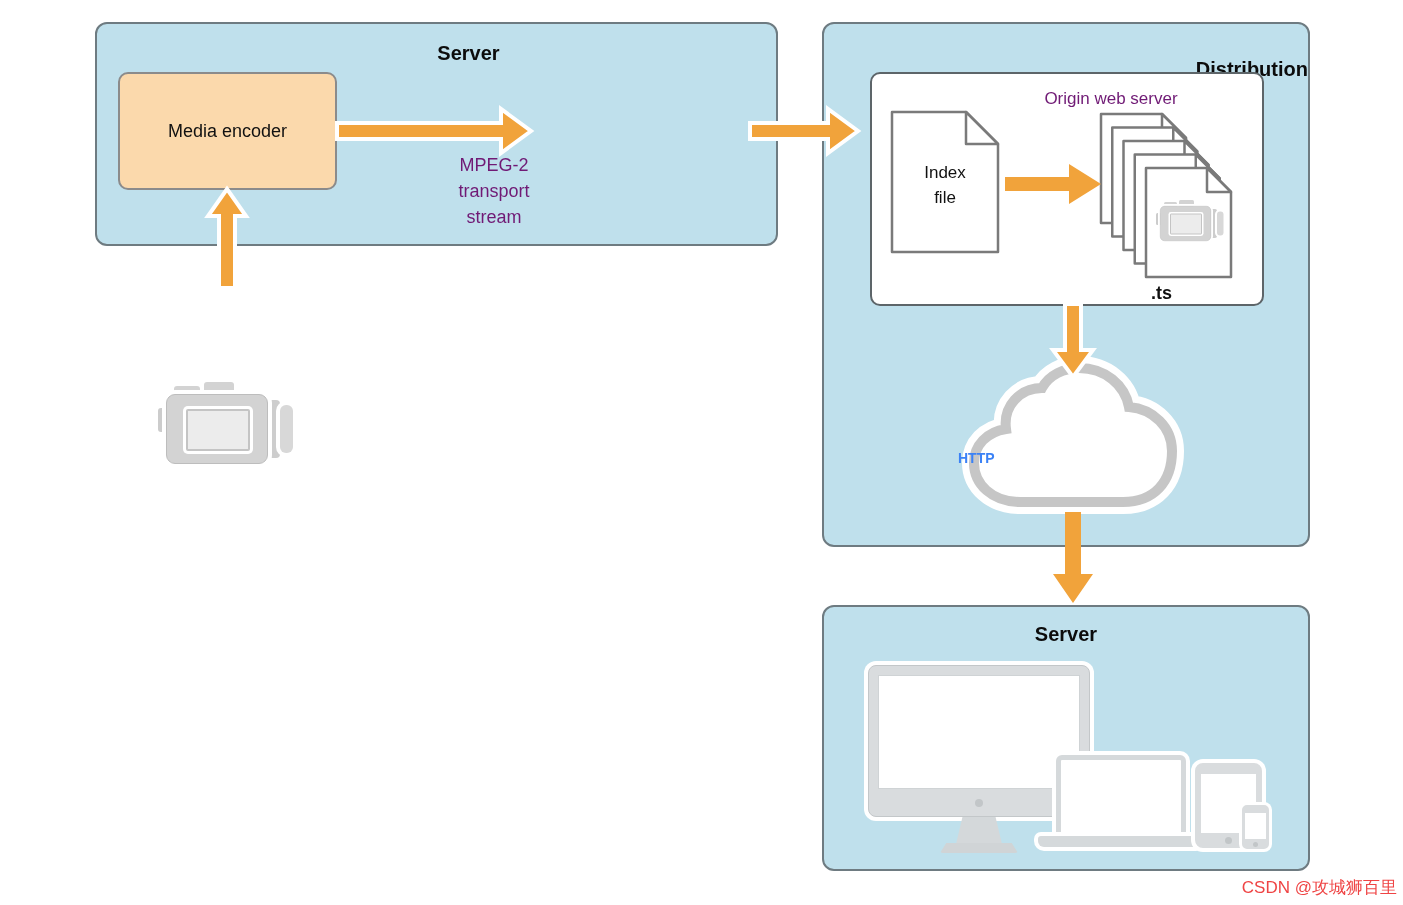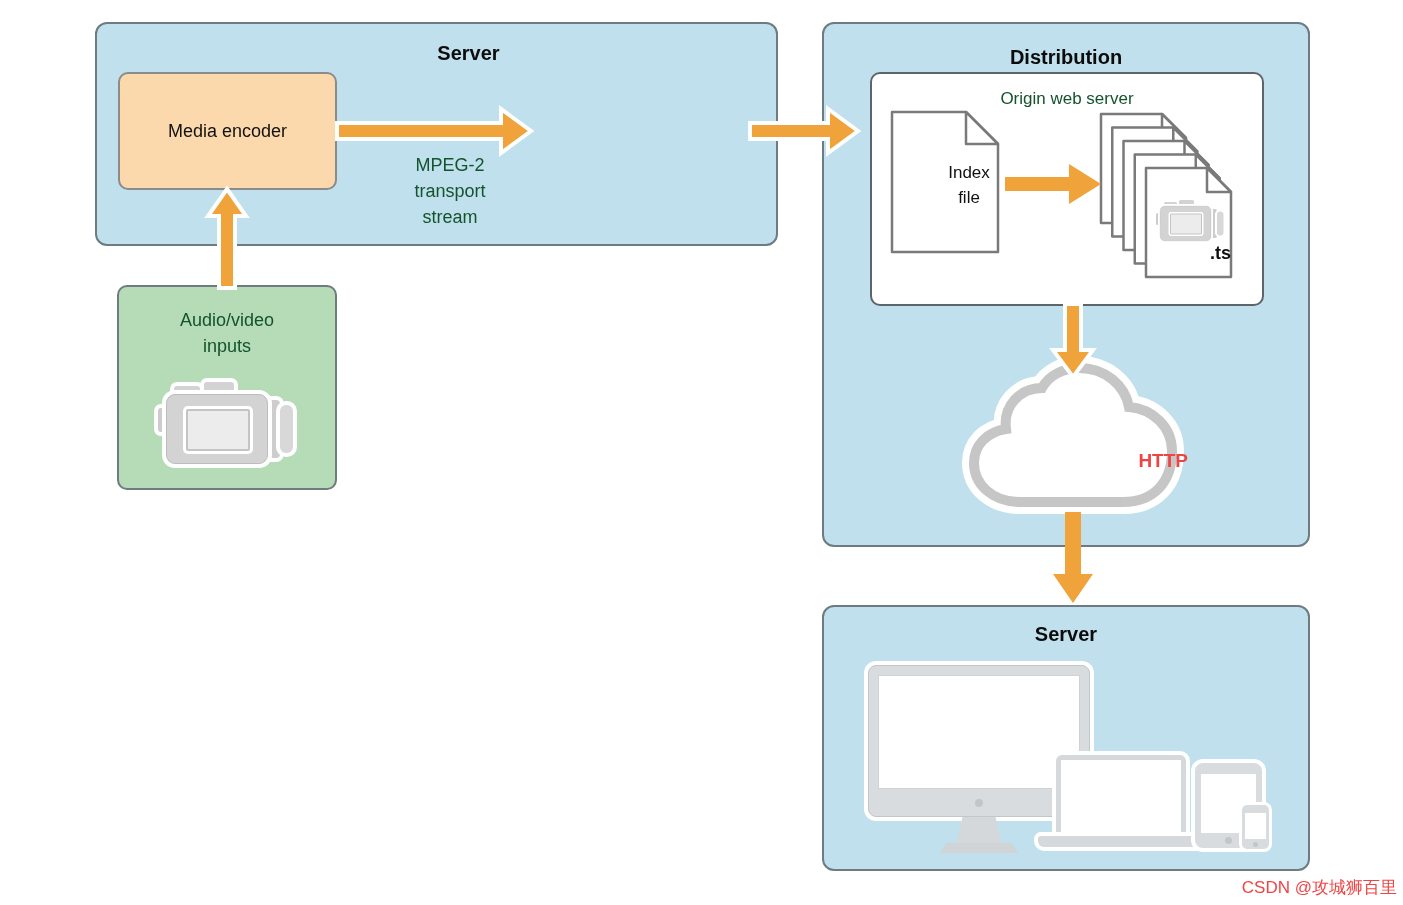--- a/index.html
+++ b/index.html
@@ -20,40 +20,40 @@
     border-radius:10px; box-sizing:border-box;
     display:flex; align-items:center; justify-content:center;
     font-size:18px; color:#111;
   }
   .greenbox {
     position:absolute; background:#b6dbb7; border:2px solid #6e7b81;
     border-radius:10px; box-sizing:border-box;
   }
   .pre { white-space:pre-line; }
   .flow-label {
-    position:absolute; text-align:center; font-size:18px; line-height:26px; color:#14532d;
+    position:absolute; text-align:center; font-size:18px; line-height:26px; color:#701a75;margin-left:44px;
   }
   .arrow { position:absolute; overflow:visible; }
   .arrow polygon { fill:#f1a33b; }
   .arrow.outlined polygon { stroke:#ffffff; stroke-width:4; stroke-linejoin:miter; }
   .whitebox {
     position:absolute; background:#ffffff; border:2px solid #5d6569;
     border-radius:10px; box-sizing:border-box;
   }
   .doc-svg { position:absolute; overflow:visible; }
   .doc-svg path { fill:#ffffff; stroke:#7a7a7a; stroke-width:2.5; stroke-linejoin:round; }
   .doc-label {
     position:absolute; text-align:center; font-size:17px; line-height:25px; color:#111;
   }
-  .ts-label { position:absolute; text-align:right; font-size:18px; font-weight:bold; color:#111; }
+  .ts-label { position:absolute; text-align:left; font-size:18px; font-weight:bold; color:#111;margin-top:40px; }
   .cloud-svg { position:absolute; overflow:visible; }
   .cloud-halo { fill:#ffffff; stroke:#ffffff; stroke-width:24; }
   .cloud-main { fill:#ffffff; stroke:#c6c6c6; stroke-width:10; }
   .cloud-label {
-    position:absolute; text-align:right; font-weight:bold; font-size:19px; color:#ef4444;
+    position:absolute; text-align:left; font-weight:bold; font-size:14px; color:#3b82f6;
   }
   
   .camcorder { position:absolute; width:140px; height:88px; }
   .camcorder.small { transform:scale(0.5); transform-origin:top left; }
   .cam-part { position:absolute; background:#d3d3d3; box-shadow:0 0 0 4px #fff; }
   .cam-vf1 { left:16px; top:8px; width:26px; height:12px; border-radius:3px; }
   .cam-vf2 { left:46px; top:4px; width:30px; height:14px; border-radius:3px; }
   .cam-grip { left:0; top:30px; width:12px; height:24px; border-radius:3px; background:#cccccc; }
   .cam-lens { left:104px; top:22px; width:18px; height:58px; border-radius:4px; background:#cdcdcd; }
   .cam-lens2 { left:122px; top:27px; width:13px; height:48px; border-radius:6px; background:#d8d8d8; }
@@ -104,47 +104,43 @@
 
   <div class="obox" style="left:118px; top:72px; width:219px; height:118px;">
     <span>Media encoder</span>
   </div>
 
 
   <div class="flow-label pre" style="left:350px; top:152px; width:200px;">MPEG-2
 transport
 stream</div>
 
-  <div class="greenbox" style="left:117px; top:285px; width:220px; height:205px;">
-    <div class="flow-label pre" style="left:0; top:20px; width:216px;">Audio/video
-inputs</div>
-  </div>
   <div class="camcorder" style="left:158px; top:378px;">
     <div class="cam-part cam-vf1"></div>
     <div class="cam-part cam-vf2"></div>
     <div class="cam-part cam-grip"></div>
     <div class="cam-part cam-lens"></div>
     <div class="cam-part cam-lens2"></div>
     <div class="cam-part cam-body"></div>
     <div class="cam-screen"></div>
   </div>
 
   <div class="panel" style="left:822px; top:22px; width:488px; height:525px;">
-    <div class="panel-title" style="top:22px;">Distribution</div>
+    <div class="panel-title" style="top:34px;text-align:right;">Distribution</div>
   </div>
 
   <div class="whitebox" style="left:870px; top:72px; width:394px; height:234px;">
     <div class="flow-label" style="left:0; top:12px; width:390px; font-size:17px;">Origin web server</div>
   </div>
 
   <svg class="doc-svg" style="left:890px; top:110px;" width="112" height="146" viewBox="0 0 112 146">
     <path d="M2,2 H76 L108,34 V142 H2 Z"></path>
     <path d="M76,2 L76,34 L108,34 Z"></path>
   </svg>
-  <div class="doc-label pre" style="left:890px; top:160px; width:110px;margin-left:24px;">Index
+  <div class="doc-label pre" style="left:890px; top:160px; width:110px;">Index
 file</div>
 
   <svg class="doc-svg" style="left:1096px; top:109px;" width="140" height="172" viewBox="0 0 140 172">
     <g transform="translate(4,4)">
         <path d="M1,1 H62 L86,25 V110 H1 Z"></path>
         <path d="M62,1 L62,25 L86,25 Z"></path>
       </g>
     <g transform="translate(15.25,17.5)">
         <path d="M1,1 H62 L86,25 V110 H1 Z"></path>
         <path d="M62,1 L62,25 L86,25 Z"></path>

